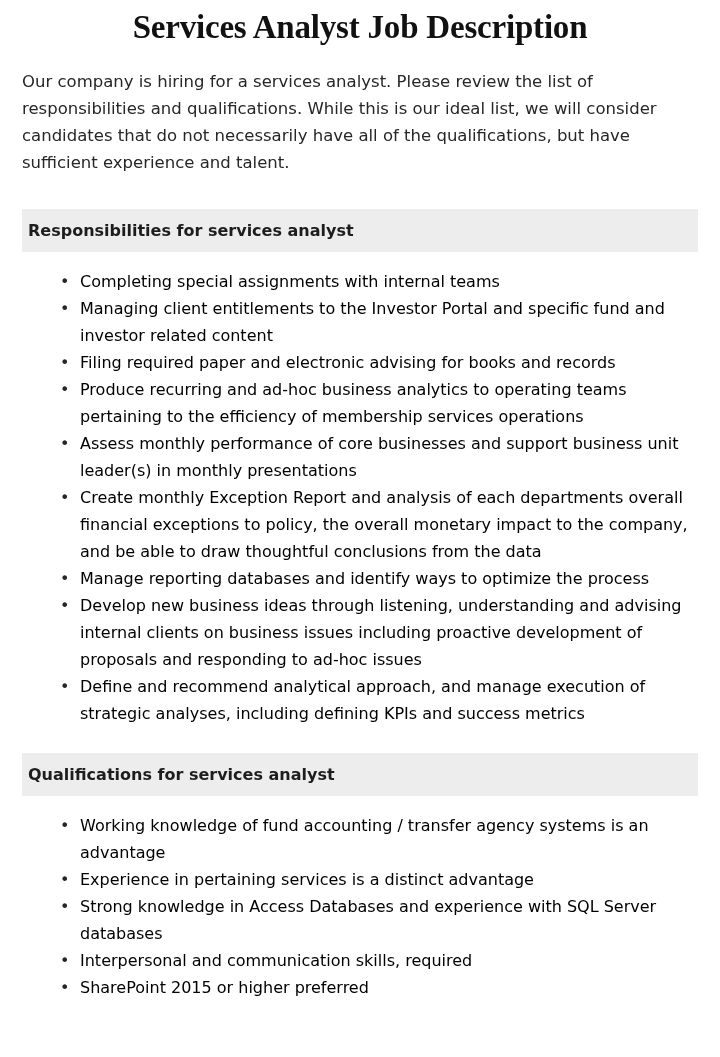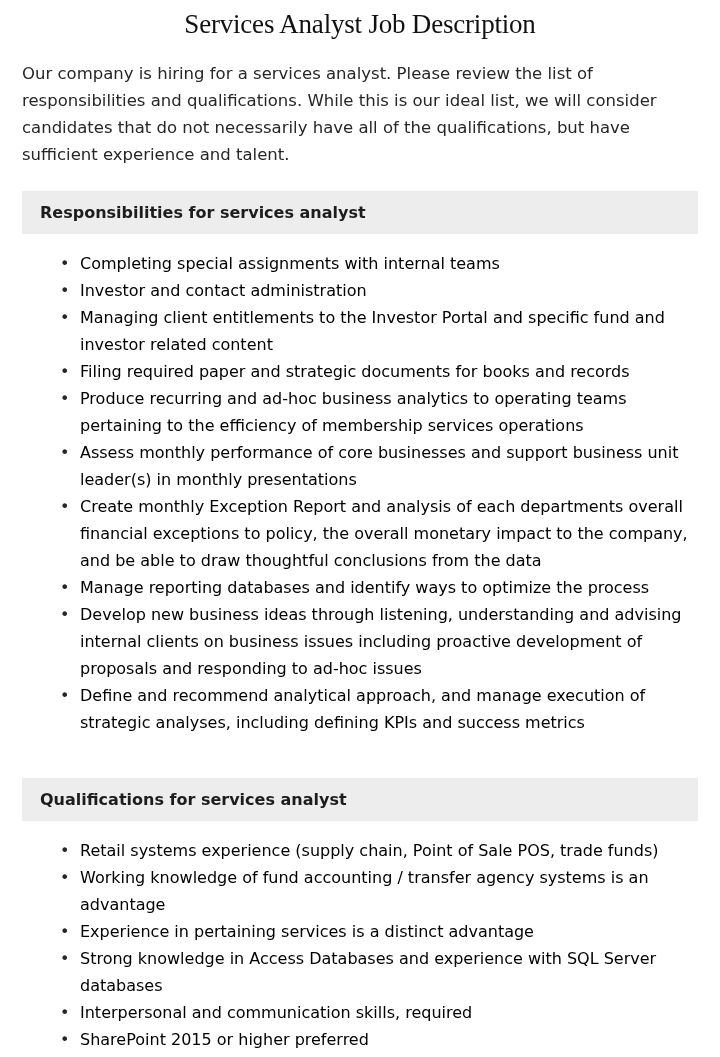--- a/index.html
+++ b/index.html
@@ -14,41 +14,41 @@
     color: #1a1a1a;
     -webkit-font-smoothing: antialiased;
   }
   .page {
     width: 720px;
     box-sizing: border-box;
     padding: 0 22px 8px 22px;
   }
   .doc-title {
     font-family: "Liberation Serif", serif;
-    font-weight: normal;
-    font-size: 27px;
+    font-weight: bold;
+    font-size: 33px;
     line-height: 1.2;
     text-align: center;
     margin: 8px 0 20px 0;
     color: #111111;
     letter-spacing: -0.2px;
   }
   .intro {
     font-size: 16.5px;
     line-height: 27px;
     color: #262626;
-    margin: 0 0 23px 0;
+    margin: 0 0 33px 0;
   }
   .section-head {
     background: #ededed;
     font-size: 16px;
     font-weight: bold;
     color: #1d1d1d;
-    padding: 12px 18px;
-    margin: 16px 0 6px 0;
+    padding: 12px 6px;
+    margin: 0 0 6px 0;
     box-sizing: border-box;
   }
   .section-gap {
     height: 26px;
   }
   ul.items {
     list-style: none;
     margin: 0;
     padding: 10px 0 0 38px;
   }
@@ -76,37 +76,35 @@
 <div class="page">
 
   <h1 class="doc-title">Services Analyst Job Description</h1>
 
   <p class="intro">Our company is hiring for a services analyst. Please review the list of responsibilities and qualifications. While this is our ideal list, we will consider candidates that do not necessarily have all of the qualifications, but have sufficient experience and talent.</p>
 
   <div class="section-head">Responsibilities for services analyst</div>
 
   <ul class="items">
     <li>Completing special assignments with internal teams</li>
-    <li>Investor and contact administration</li>
     <li>Managing client entitlements to the Investor Portal and specific fund and investor related content</li>
-    <li>Filing required paper and strategic documents for books and records</li>
+    <li>Filing required paper and electronic advising for books and records</li>
     <li>Produce recurring and ad-hoc business analytics to operating teams pertaining to the efficiency of membership services operations</li>
     <li>Assess monthly performance of core businesses and support business unit leader(s) in monthly presentations</li>
     <li>Create monthly Exception Report and analysis of each departments overall financial exceptions to policy, the overall monetary impact to the company, and be able to draw thoughtful conclusions from the data</li>
     <li>Manage reporting databases and identify ways to optimize the process</li>
     <li>Develop new business ideas through listening, understanding and advising internal clients on business issues including proactive development of proposals and responding to ad-hoc issues</li>
     <li>Define and recommend analytical approach, and manage execution of strategic analyses, including defining KPIs and success metrics</li>
   </ul>
 
   <div class="section-gap"></div>
 
   <div class="section-head">Qualifications for services analyst</div>
 
   <ul class="items">
-    <li>Retail systems experience (supply chain, Point of Sale POS, trade funds)</li>
     <li>Working knowledge of fund accounting / transfer agency systems is an advantage</li>
     <li>Experience in pertaining services is a distinct advantage</li>
     <li>Strong knowledge in Access Databases and experience with SQL Server databases</li>
     <li>Interpersonal and communication skills, required</li>
     <li>SharePoint 2015 or higher preferred</li>
   </ul>
 
 </div>
 
 </body></html>

